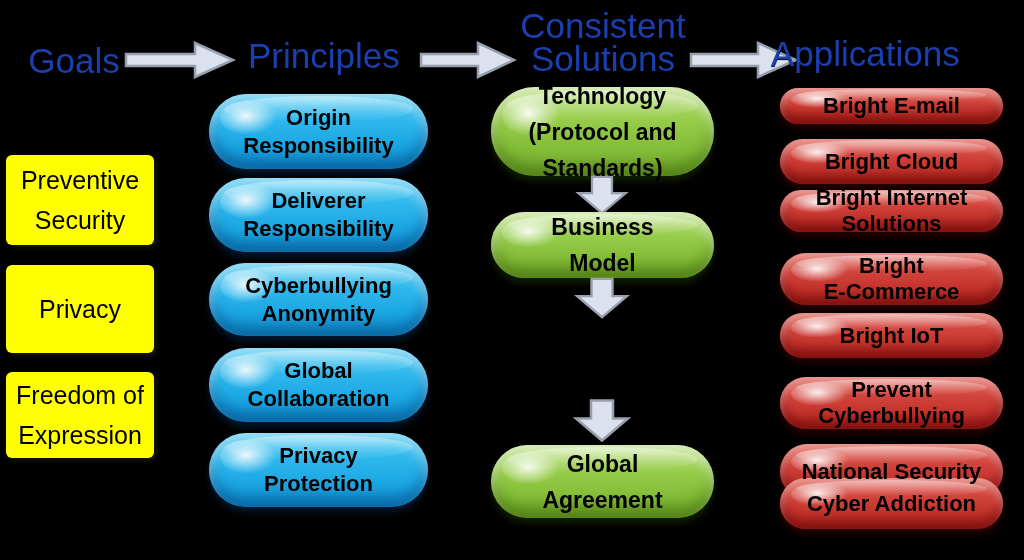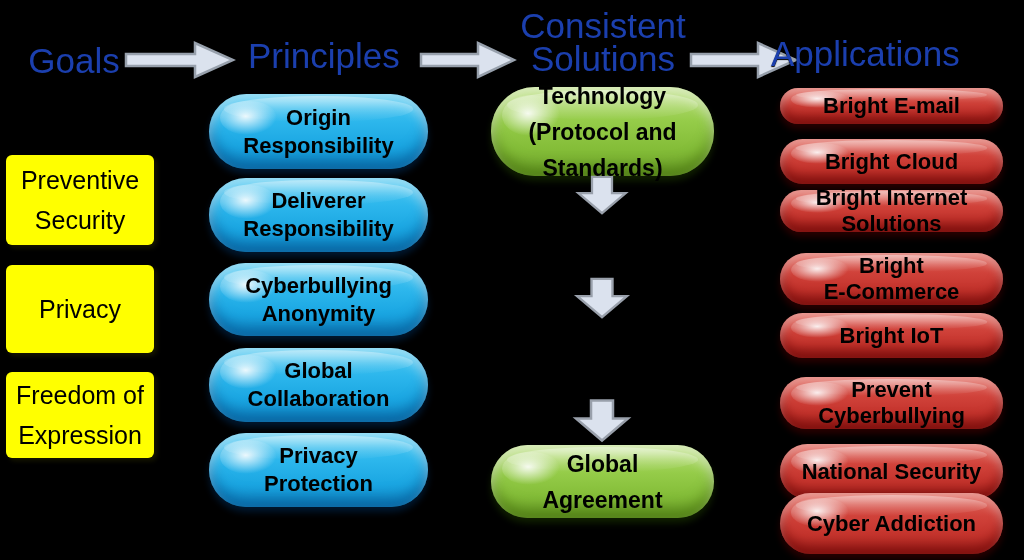--- a/index.html
+++ b/index.html
@@ -102,20 +102,24 @@
   </div>
 
   <div class="pill green" style="top:87px;height:89px">
     <span class="pill-label">Technology
 (Protocol and
 Standards)</span>
   </div>
   <svg class="arrow-d" style="left:572px;top:175px" width="60" height="40" viewBox="0 0 60 44">
     <polygon points="19,2 41,2 41,20 56,20 30,42 4,20 19,20" fill="#dbe2ee" stroke="#99a0ab" stroke-width="2.5"></polygon>
   </svg>
+  <div class="pill green" style="top:212px;height:66px">
+    <span class="pill-label">Business
+Model</span>
+  </div>
   <svg class="arrow-d" style="left:572px;top:277px" width="60" height="42" viewBox="0 0 60 44">
     <polygon points="19,2 41,2 41,20 56,20 30,42 4,20 19,20" fill="#dbe2ee" stroke="#99a0ab" stroke-width="2.5"></polygon>
   </svg>
   <svg class="arrow-d" style="left:572px;top:398px" width="60" height="45" viewBox="0 0 60 44">
     <polygon points="19,2 41,2 41,20 56,20 30,42 4,20 19,20" fill="#dbe2ee" stroke="#99a0ab" stroke-width="2.5"></polygon>
   </svg>
   <div class="pill green" style="top:445px;height:73px">
     <span class="pill-label">Global
 Agreement</span>
   </div>
@@ -137,17 +141,17 @@
   <div class="pill red" style="top:313px;height:45px">
     <span class="pill-label">Bright IoT</span>
   </div>
   <div class="pill red" style="top:377px;height:52px">
     <span class="pill-label">Prevent
 Cyberbullying</span>
   </div>
   <div class="pill red" style="top:444px;height:55px">
     <span class="pill-label">National Security</span>
   </div>
-  <div class="pill red" style="top:493px;height:61px">
+  <div class="pill red" style="top:478px;height:51px">
     <span class="pill-label">Cyber Addiction</span>
   </div>
 
 </div>
 
 </body></html>

